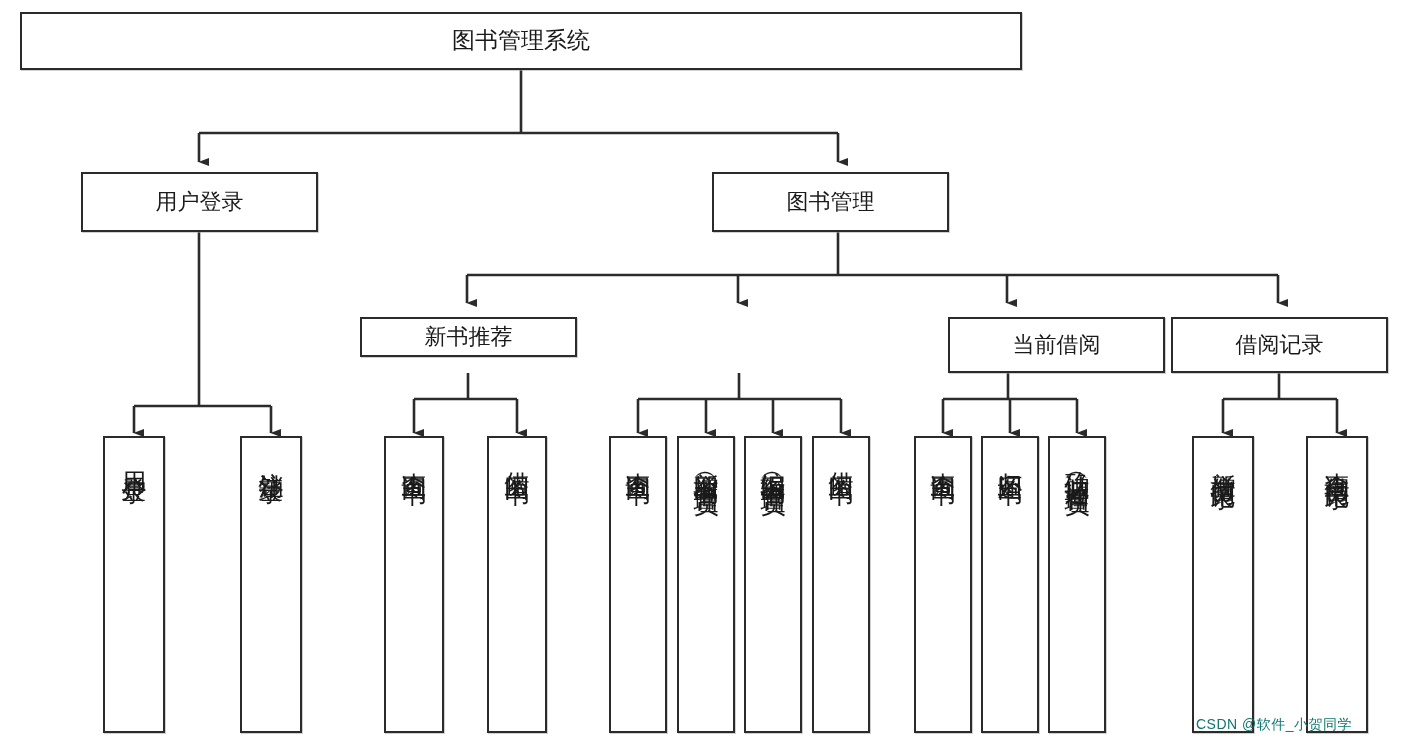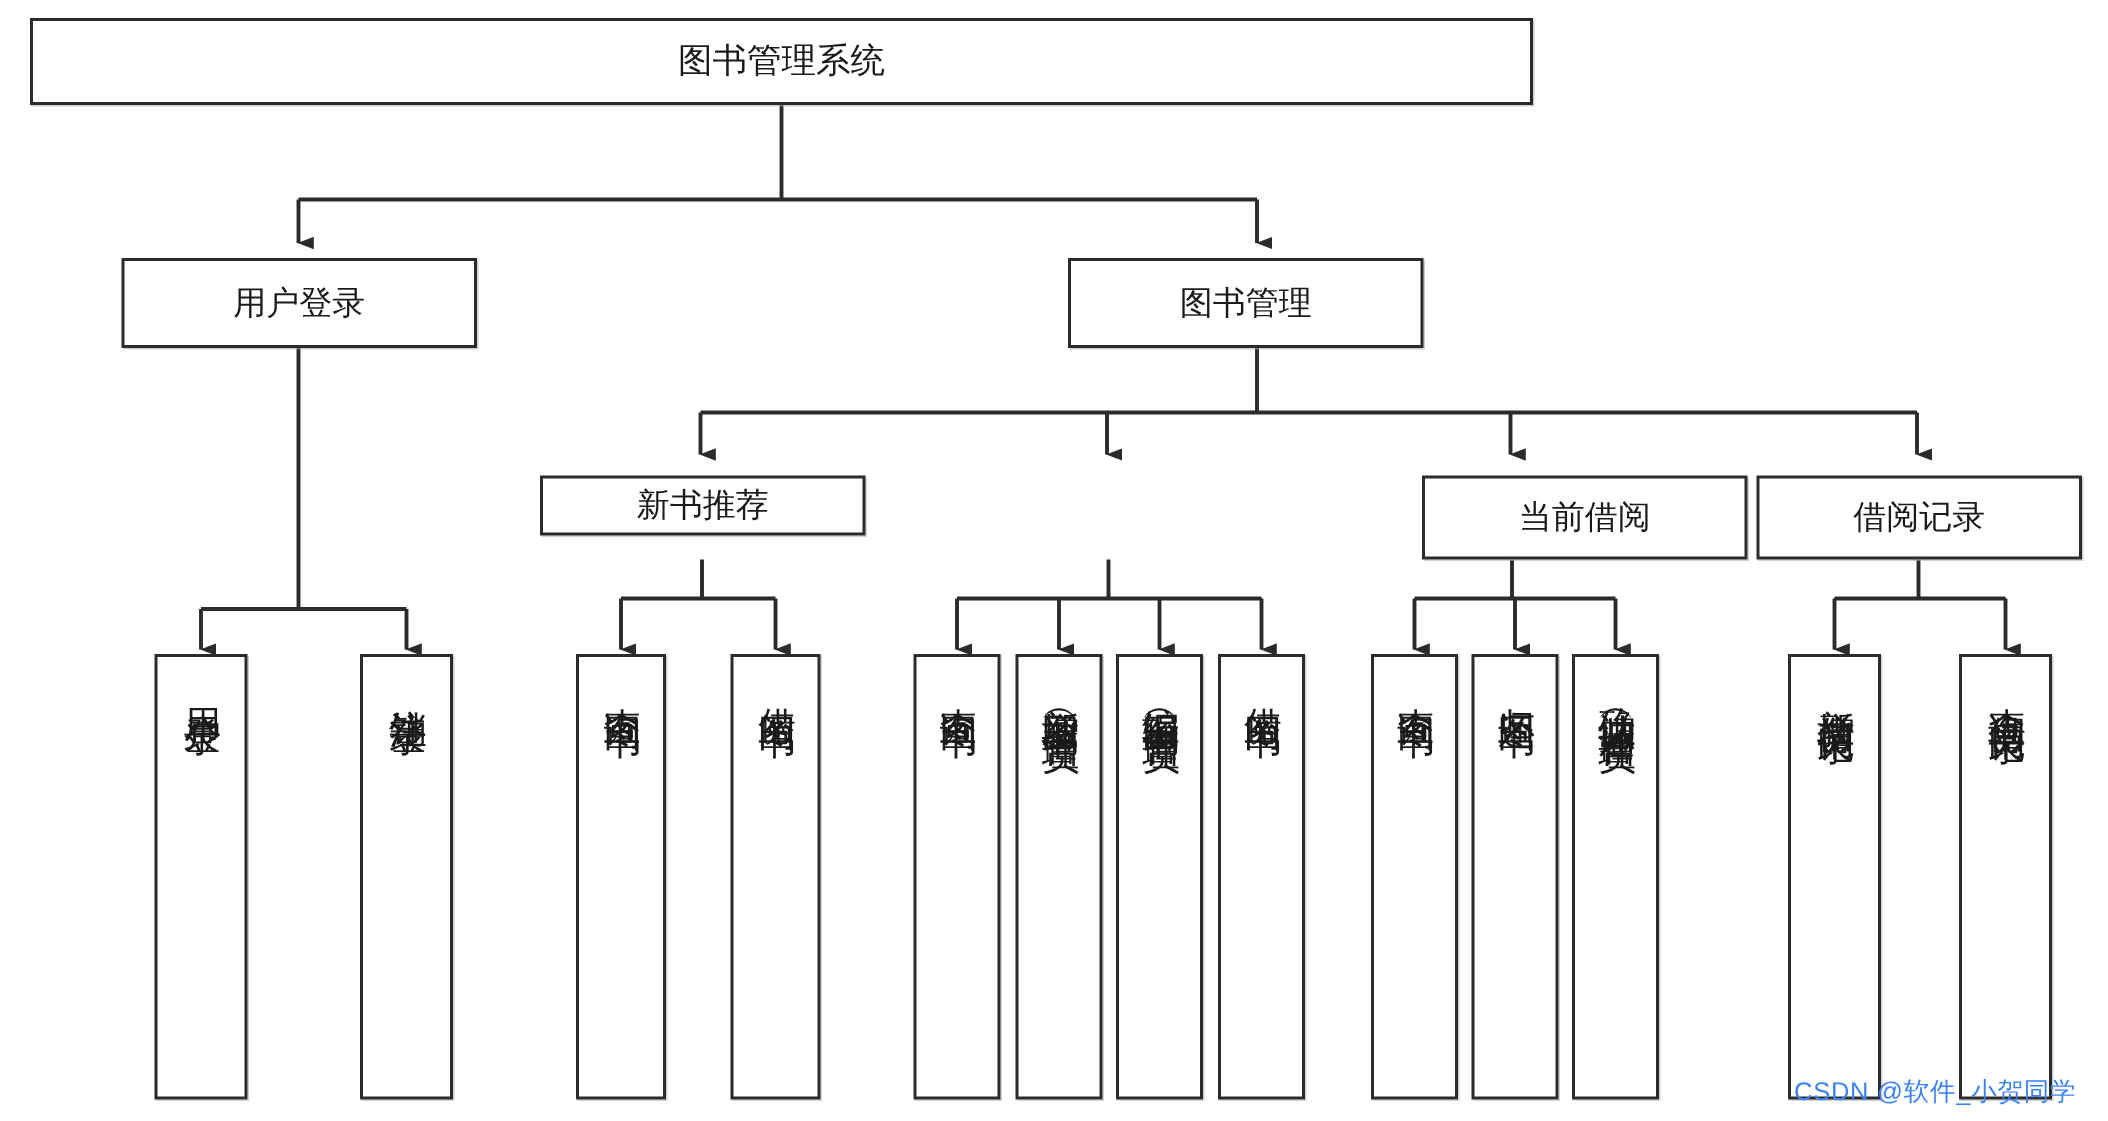--- a/index.html
+++ b/index.html
@@ -56,22 +56,22 @@
   }
   .node.vert .node-label {
     writing-mode: vertical-rl;
     text-orientation: upright;
     font-size: 25px;
     letter-spacing: 3px;
     line-height: 1;
   }
   .watermark {
     position: absolute;
-    font-size: 17px;
-    color: #3b82f6;
+    font-size: 14px;
+    color: #0f766e;
     white-space: nowrap;
     letter-spacing: 0.5px;
     user-select: none;
   }
 </style>
 </head>
 <body>
 
 <div id="diagram-root">
 

